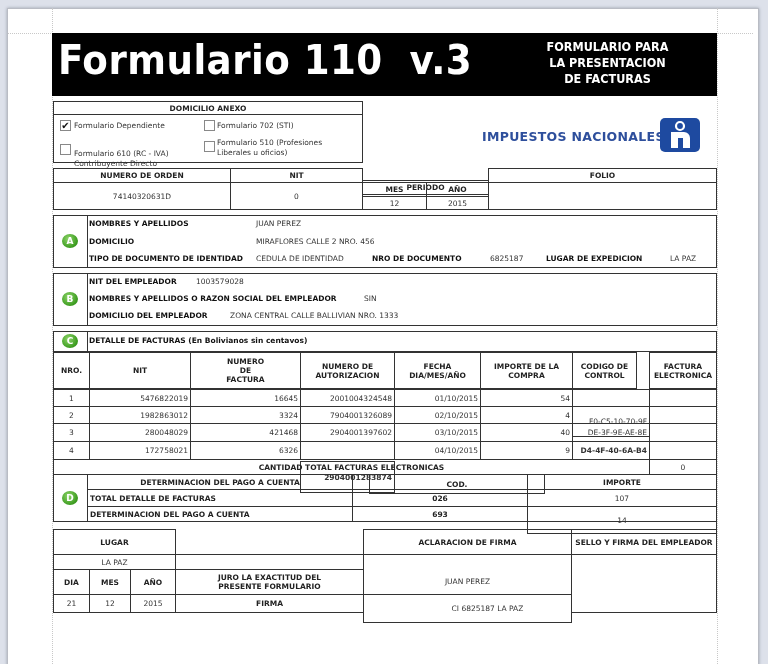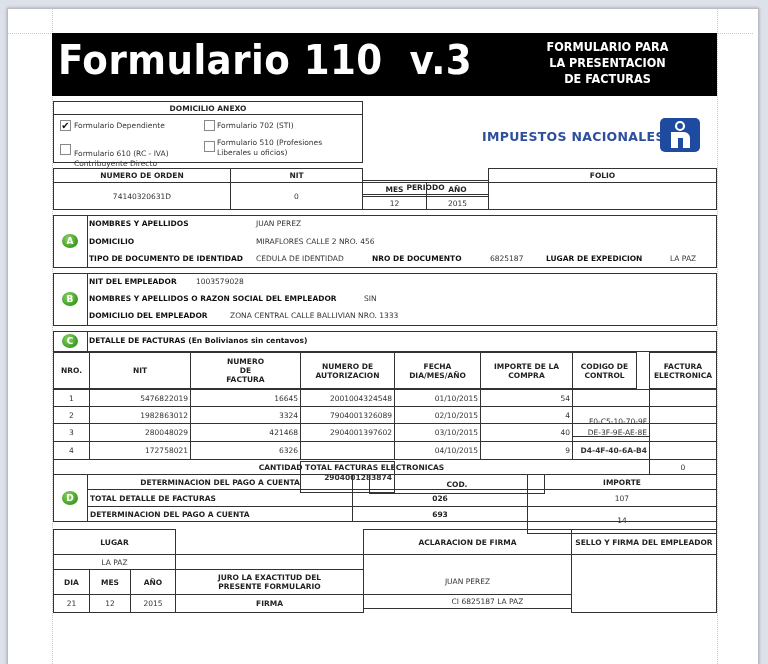--- a/index.html
+++ b/index.html
@@ -179,16 +179,16 @@
 <div class="cell" style="left:53px;top:594px;width:37px;height:19px;">21</div>
 <div class="cell" style="left:89px;top:594px;width:42px;height:19px;">12</div>
 <div class="cell" style="left:130px;top:594px;width:46px;height:19px;">2015</div>
 
 <div class="cell hdr" style="left:175px;top:529px;width:189px;height:26px;padding:8px 22px;margin-top:40px;">JURO LA EXACTITUD DEL PRESENTE FORMULARIO</div>
 <div class="cell" style="left:175px;top:554px;width:189px;height:41px;"></div>
 <div class="cell hdr" style="left:175px;top:594px;width:189px;height:19px;">FIRMA</div>
 
 <div class="cell hdr" style="left:363px;top:529px;width:209px;height:26px;">ACLARACION DE FIRMA</div>
 <div class="cell" style="left:363px;top:554px;width:209px;height:41px;align-items:flex-end;padding-bottom:8px;">JUAN PEREZ</div>
-<div class="cell" style="left:363px;top:594px;width:209px;height:15px;padding-left:40px;">CI 6825187 LA PAZ</div>
+<div class="cell" style="left:363px;top:594px;width:209px;height:29px;padding-left:40px;">CI 6825187 LA PAZ</div>
 
 <div class="cell hdr" style="left:571px;top:529px;width:146px;height:26px;">SELLO Y FIRMA DEL EMPLEADOR</div>
 <div class="cell" style="left:571px;top:554px;width:146px;height:59px;"></div>
 
 </body></html>

